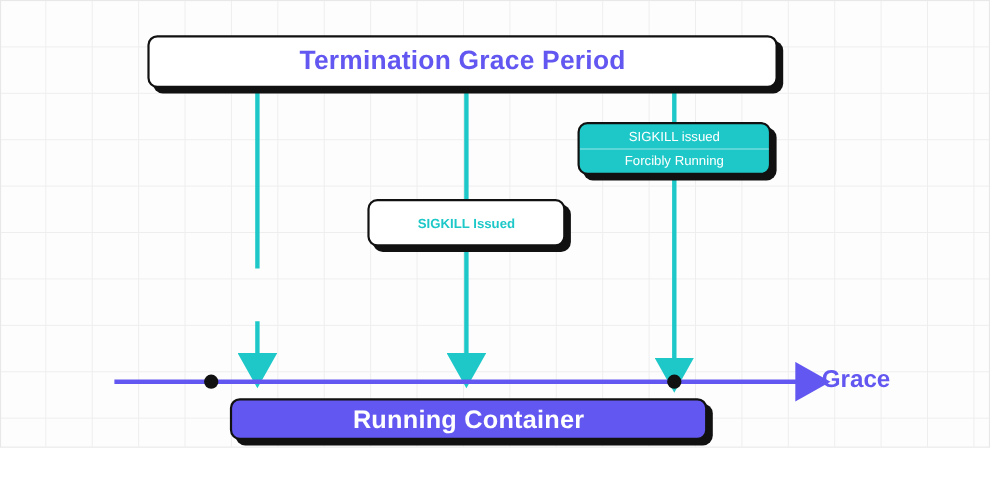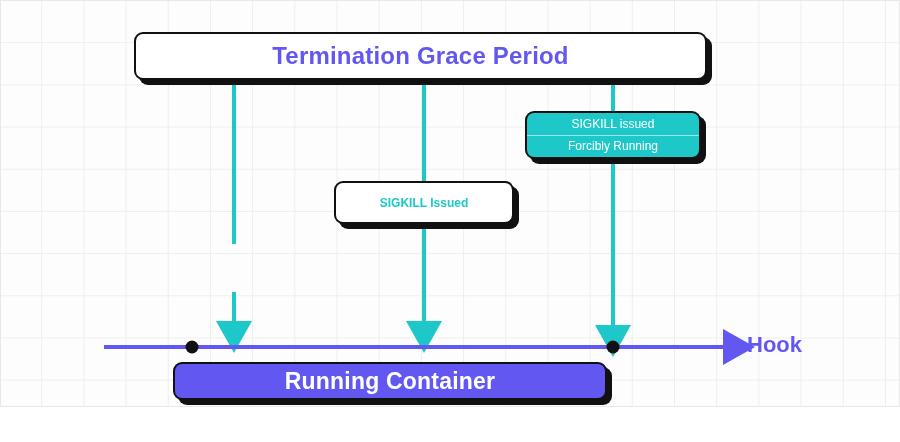--- a/index.html
+++ b/index.html
@@ -107,21 +107,21 @@
     height: 48px;
   }
   .node-sigkill {
     left: 524px;
     top: 110px;
     width: 176px;
     height: 48px;
   }
 
   .node-running {
-    left: 172px;
+    left: 208px;
     top: 361px;
     width: 434px;
     height: 38px;
     background: #6257f0;
     align-items: center;
     justify-content: center;
   }
   .node-running .label {
     color: #ffffff;
     font-size: 23px;
@@ -220,21 +220,21 @@
     <defs>
       <marker id="purplehead" markerWidth="9" markerHeight="9" refX="1.5" refY="4.5" orient="auto" markerUnits="strokeWidth">
         <path d="M0,0 L0,9 L8,4.5 z" fill="#6257f0"></path>
       </marker>
     </defs>
     <line x1="103" y1="346" x2="728" y2="346" stroke="#6257f0" stroke-width="4" marker-end="url(#purplehead)"></line>
     <circle cx="191" cy="346" r="6.5" fill="#111111"></circle>
     <circle cx="612" cy="346" r="6.5" fill="#111111"></circle>
   </svg>
 
-  <div class="time-label">Hook</div>
+  <div class="time-label">Grace</div>
 
   <div class="node node-running">
     <div class="label">Running Container</div>
   </div>
 
   <div class="watermark">
     <svg width="12" height="11" viewBox="0 0 12 11">
       <path d="M1,10 L3.2,1 L11,1 L10.6,2.9 L5,2.9 L4.7,4.4 L9.6,4.4 L9.2,6.2 L4.3,6.2 L3.5,10 z" fill="#1ec8c8"></path>
       <path d="M6.4,4.4 L9.6,4.4 L9.2,6.2 L6,6.2 z" fill="#6257f0"></path>
     </svg>

